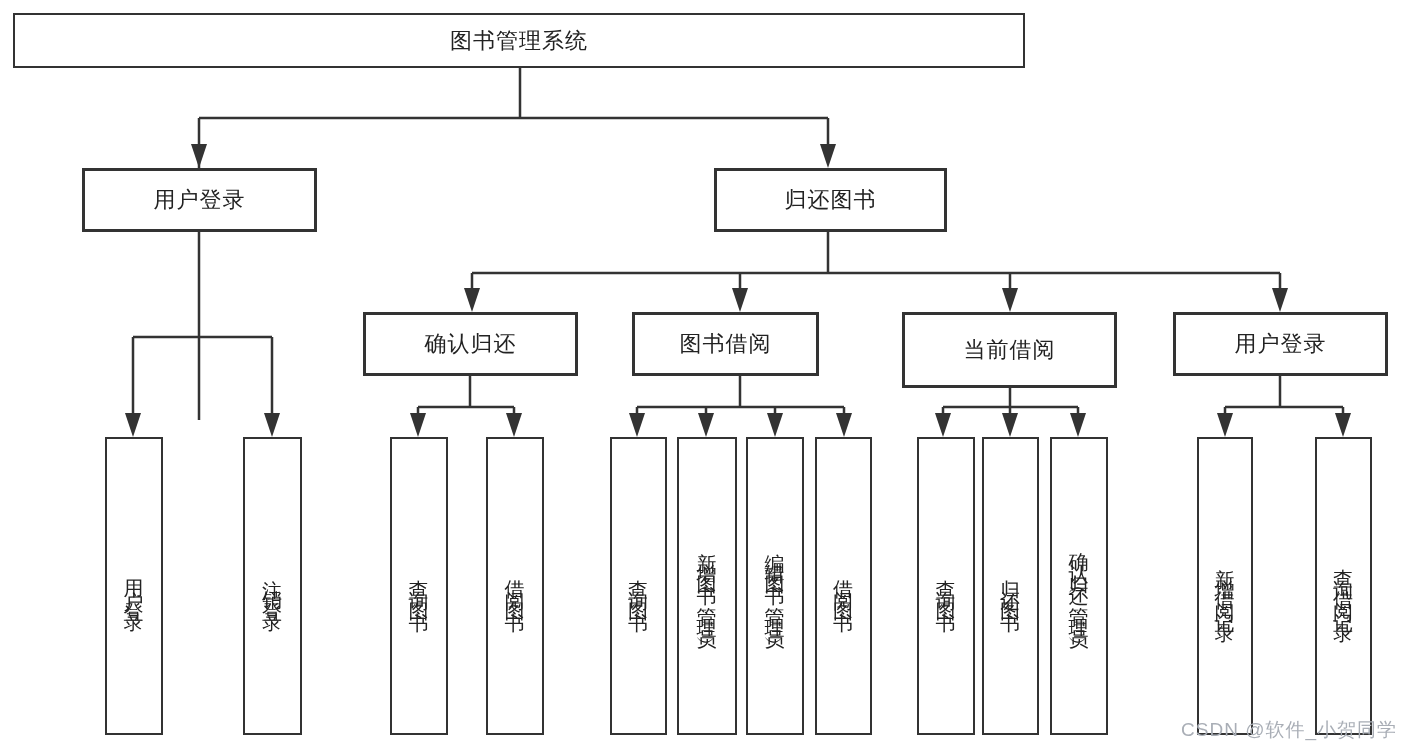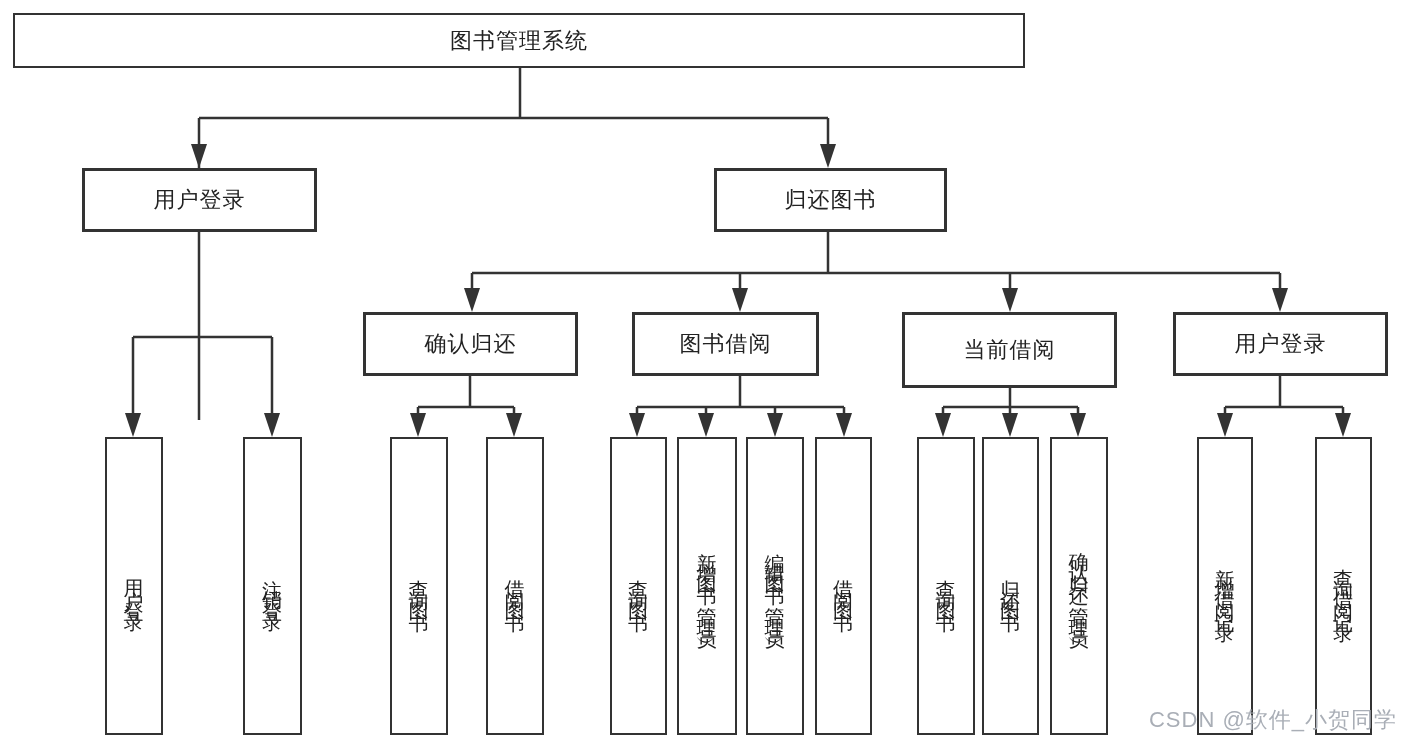--- a/index.html
+++ b/index.html
@@ -36,22 +36,22 @@
     writing-mode: vertical-rl;
     text-orientation: mixed;
     font-size: 20px;
     letter-spacing: 11px;
     white-space: normal;
     line-height: 1;
   }
   #watermark {
     position: absolute;
     right: 8px;
-    bottom: 12px;
-    font-size: 22px;
+    bottom: 4px;
+    font-size: 19px;
     letter-spacing: 1px;
     color: var(--watermark, #a9aeb6);
     z-index: 10;
   }
 </style>
 </head>
 <body>
 
 <div id="canvas">
 

